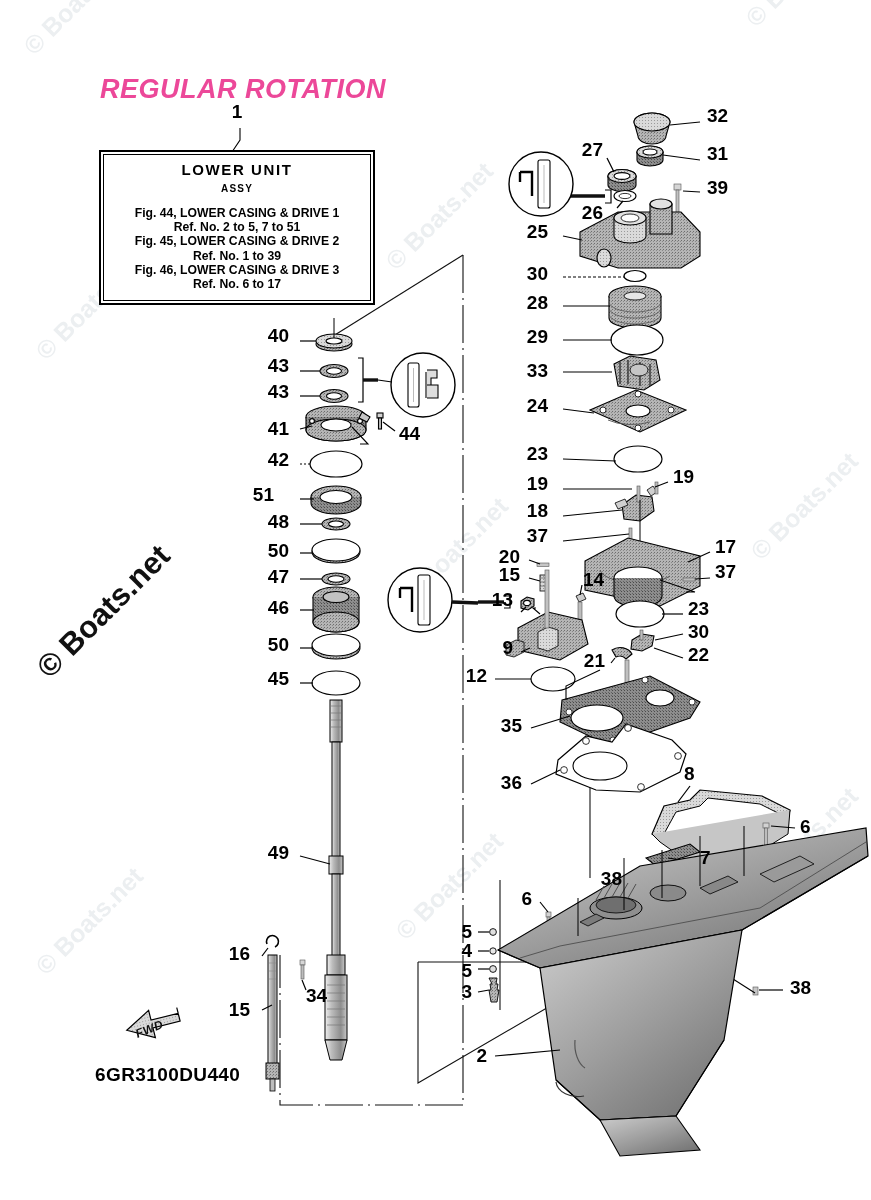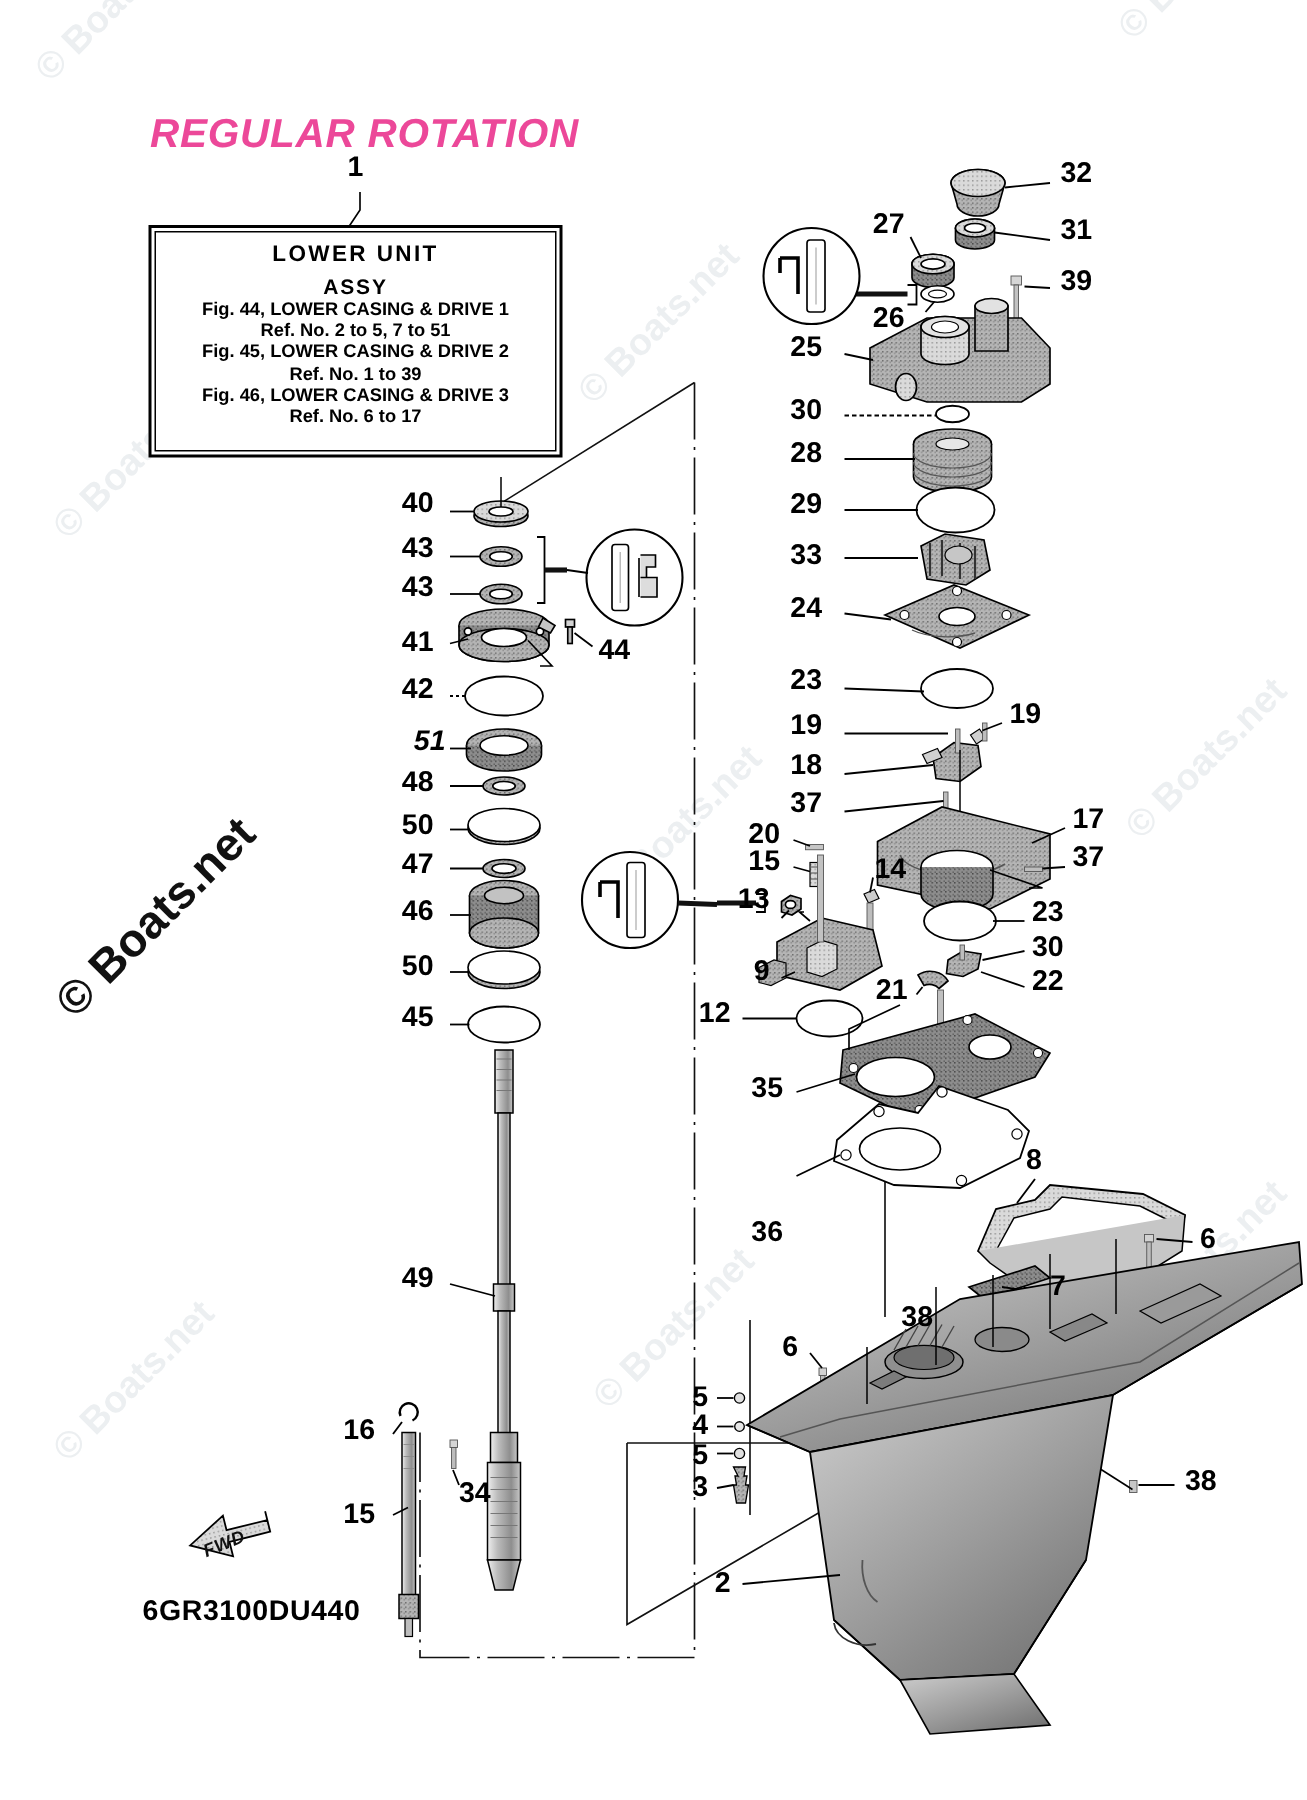--- a/index.html
+++ b/index.html
@@ -32,21 +32,21 @@
   .assy-box{
     position:absolute;left:99px;top:150px;width:276px;height:155px;z-index:5;
     border:2px solid #000;background:#fff;padding:2px;box-sizing:border-box;
   }
   .assy-inner{
     width:100%;height:100%;border:1px solid #000;box-sizing:border-box;
     display:flex;flex-direction:column;align-items:center;
     justify-content:flex-start;padding-top:6px;
   }
   .assy-inner .t1{font-size:15px;font-weight:bold;letter-spacing:1.6px;margin-bottom:5px;}
-  .assy-inner .t2{font-size:14px;font-weight:bold;letter-spacing:1.2px;margin-bottom:0;}
+  .assy-inner .t2{font-size:10px;font-weight:bold;letter-spacing:1.2px;margin-bottom:12px;}
   .assy-inner .fig{font-size:12.2px;font-weight:bold;line-height:14.2px;text-align:center;}
   .assy-inner .ref{font-size:12.2px;font-weight:bold;line-height:14.2px;text-align:center;}
   
   .cl{
     position:absolute;z-index:6;font-size:19px;font-weight:bold;color:#000;
     font-family:"Liberation Sans",sans-serif;line-height:19px;
   }
   .cl.r{transform:translateX(-100%);}
   
   .code{
@@ -607,39 +607,39 @@
       <div class="cl" style="left: 715px; top: 562px;">37</div>
       <div class="cl" style="left: 583px; top: 570px;">14</div>
       <div class="cl r" style="left: 513px; top: 590px;">13</div>
       <div class="cl" style="left: 688px; top: 599px;">23</div>
       <div class="cl" style="left: 688px; top: 622px;">30</div>
       <div class="cl r" style="left: 513px; top: 638px;">9</div>
       <div class="cl" style="left: 688px; top: 645px;">22</div>
       <div class="cl r" style="left: 605px; top: 651px;">21</div>
       <div class="cl r" style="left: 487px; top: 666px;">12</div>
       <div class="cl r" style="left: 522px; top: 716px;">35</div>
-      <div class="cl r" style="left: 522px; top: 773px; margin-top: 39px;">36</div>
+      <div class="cl r" style="left: 522px; top: 773px;">36</div>
       <div class="cl" style="left: 684px; top: 764px;">8</div>
       <div class="cl" style="left: 800px; top: 817px;">6</div>
       <div class="cl" style="left: 700px; top: 848px;">7</div>
       <div class="cl r" style="left: 622px; top: 869px;">38</div>
       <div class="cl r" style="left: 532px; top: 889px;">6</div>
       <div class="cl" style="left: 790px; top: 978px;">38</div>
       <div class="cl r" style="left: 487px; top: 1046px;">2</div>
       <div class="cl r" style="left: 472px; top: 922px;">5</div>
       <div class="cl r" style="left: 472px; top: 941px;">4</div>
       <div class="cl r" style="left: 472px; top: 961px;">5</div>
       <div class="cl r" style="left: 472px; top: 982px;">3</div>
       <div class="cl r" style="left: 289px; top: 326px;">40</div>
       <div class="cl r" style="left: 289px; top: 356px;">43</div>
       <div class="cl r" style="left: 289px; top: 382px;">43</div>
       <div class="cl r" style="left: 289px; top: 419px;">41</div>
       <div class="cl" style="left: 399px; top: 424px;">44</div>
       <div class="cl r" style="left: 289px; top: 450px;">42</div>
-      <div class="cl r" style="left: 297px; top: 485px; font-style: italic;">51</div>
+      <div class="cl r" style="left: 274px; top: 485px;">51</div>
       <div class="cl r" style="left: 289px; top: 512px;">48</div>
       <div class="cl r" style="left: 289px; top: 541px;">50</div>
       <div class="cl r" style="left: 289px; top: 567px;">47</div>
       <div class="cl r" style="left: 289px; top: 598px;">46</div>
       <div class="cl r" style="left: 289px; top: 635px;">50</div>
       <div class="cl r" style="left: 289px; top: 669px;">45</div>
       <div class="cl r" style="left: 289px; top: 843px;">49</div>
       <div class="cl r" style="left: 250px; top: 944px;">16</div>
       <div class="cl" style="left: 306px; top: 986px;">34</div>
       <div class="cl r" style="left: 250px; top: 1000px;">15</div>

